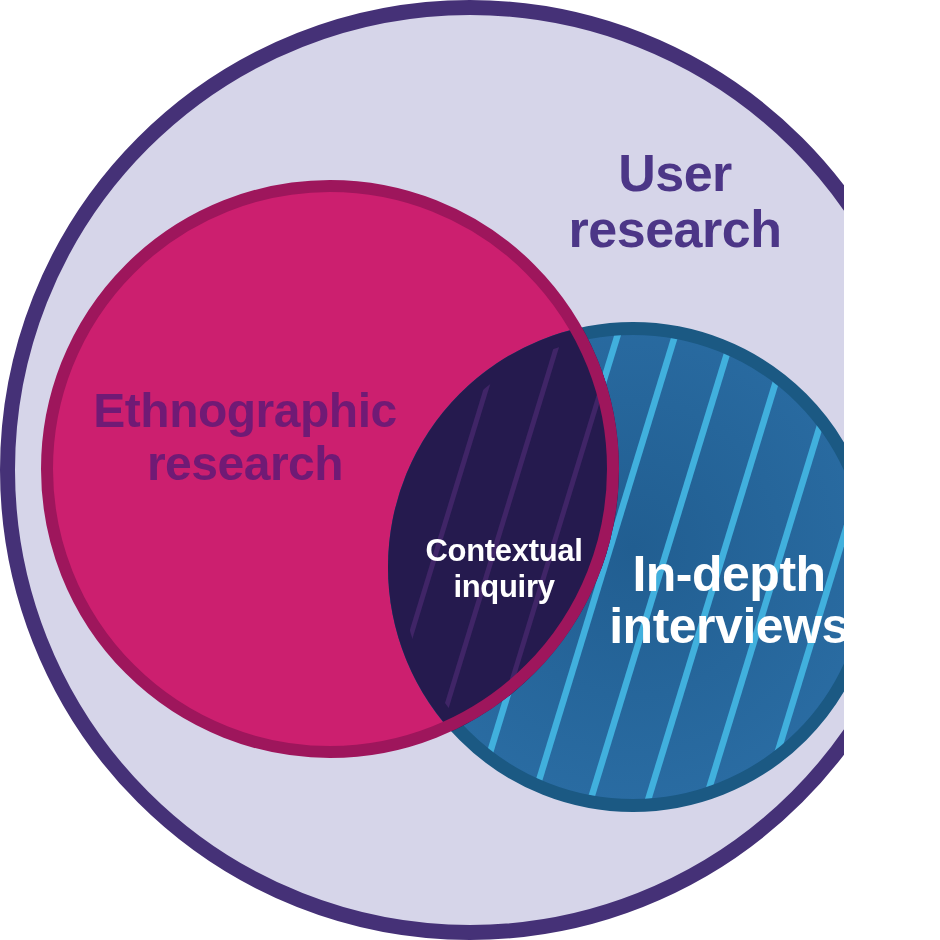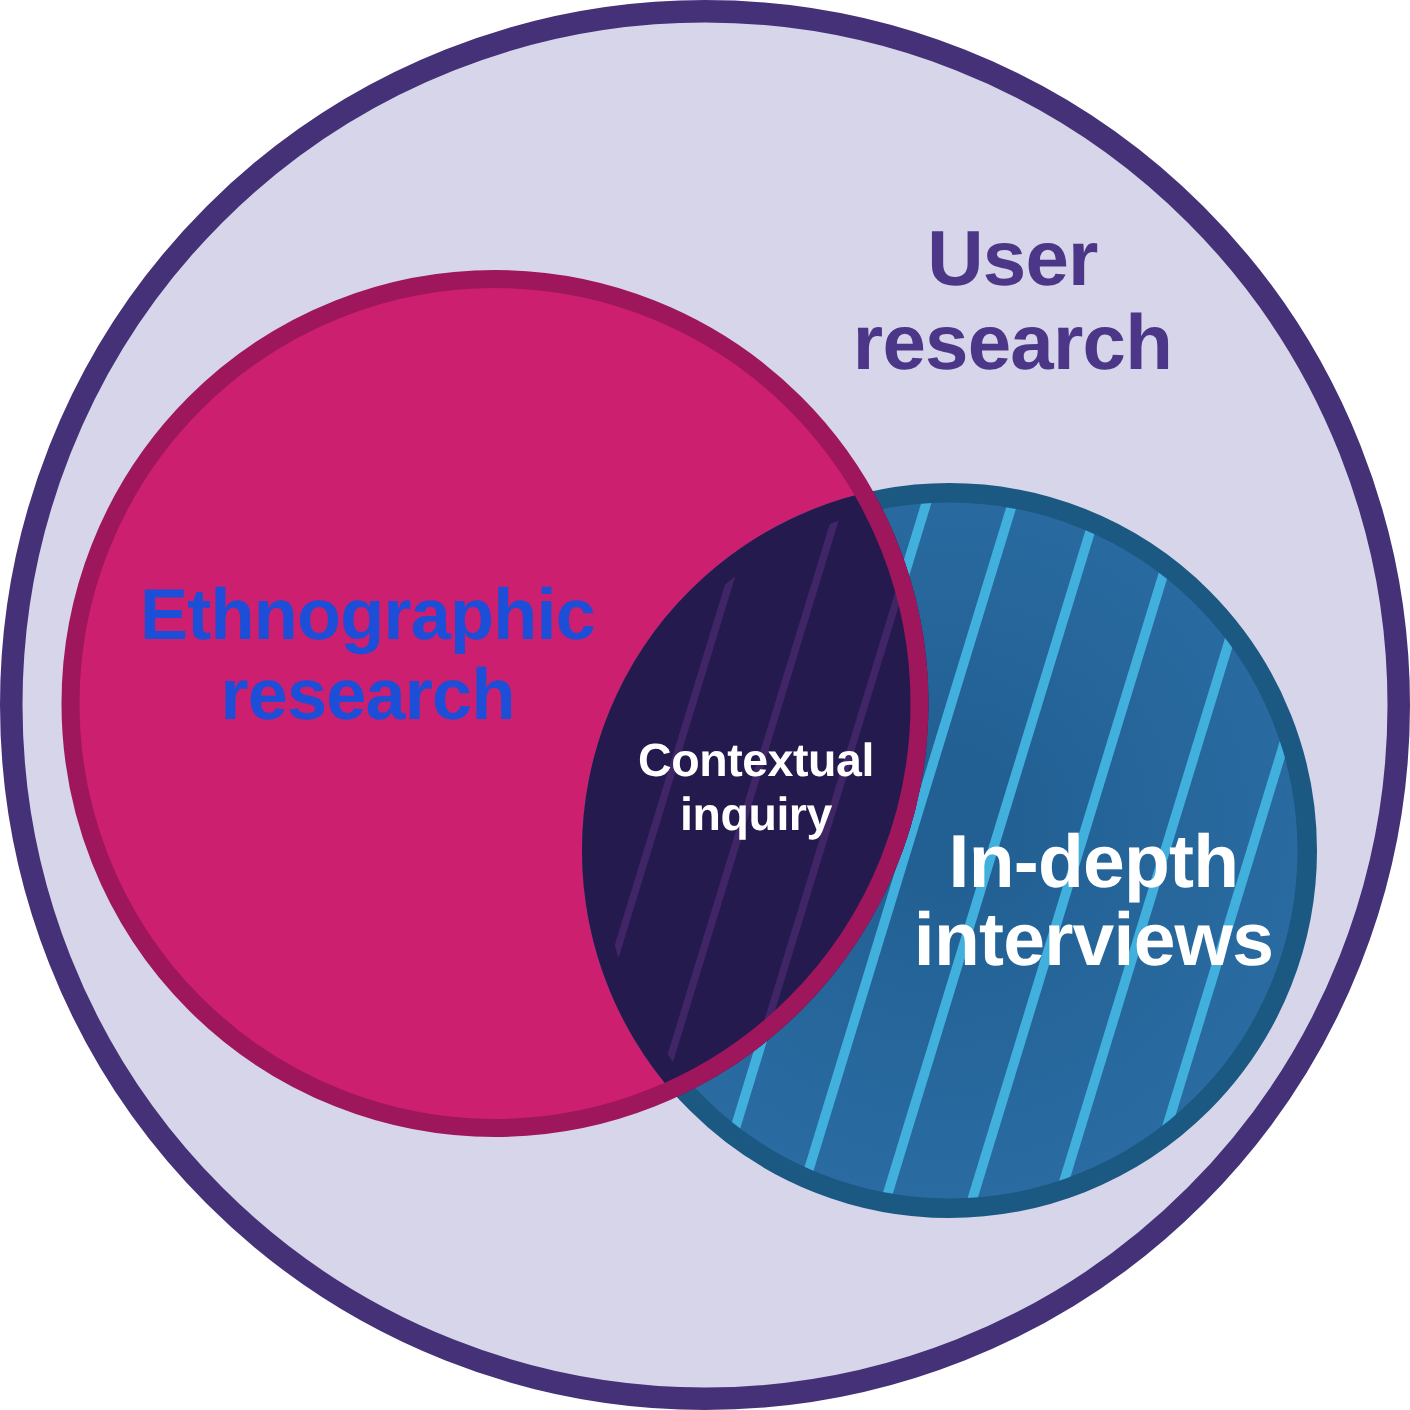--- a/index.html
+++ b/index.html
@@ -3,21 +3,21 @@
 <meta charset="utf-8">
 <style>
   html, body {
     margin: 0;
     padding: 0;
     background: #ffffff;
     font-family: "Liberation Sans", "DejaVu Sans", sans-serif;
   }
   .stage {
     position: relative;
-    width: 940px;
+    width: 844px;
     height: 940px;
     overflow: hidden;
   }
   .stage svg {
     position: absolute;
     left: 0;
     top: 0;
     display: block;
   }
   .label {
@@ -130,18 +130,18 @@
             <line x1="990.5" y1="267" x2="990.5" y2="867"></line>
           </g>
       </g>
     </g>
 
     <circle cx="330" cy="469" r="283" fill="none" stroke-width="12" stroke="#9e165c"></circle>
   </svg>
 
   <div class="label label-outer" style="color: rgb(76, 54, 135);">User research</div>
 
-  <div class="label label-pink" style="color: #1d4ed8;">Ethnographic research</div>
+  <div class="label label-pink" style="color: #701a75;">Ethnographic research</div>
 
-  <div class="label label-lens" style="color: rgb(255, 255, 255);">Contextual inquiry</div>
+  <div class="label label-lens" style="color: rgb(255, 255, 255); margin-top: 44px;">Contextual inquiry</div>
 
   <div class="label label-blue" style="color: rgb(255, 255, 255);">In-depth interviews</div>
 </div>
 
 </body></html>

